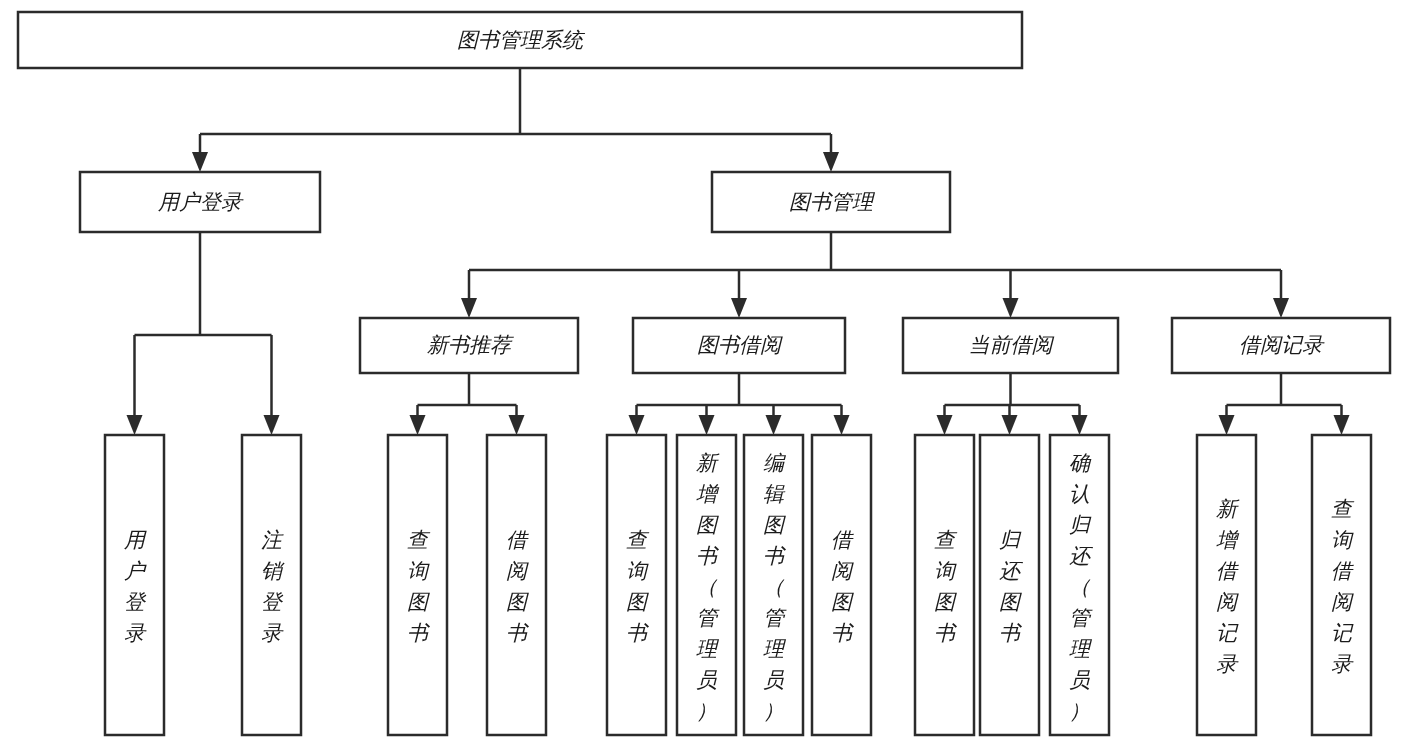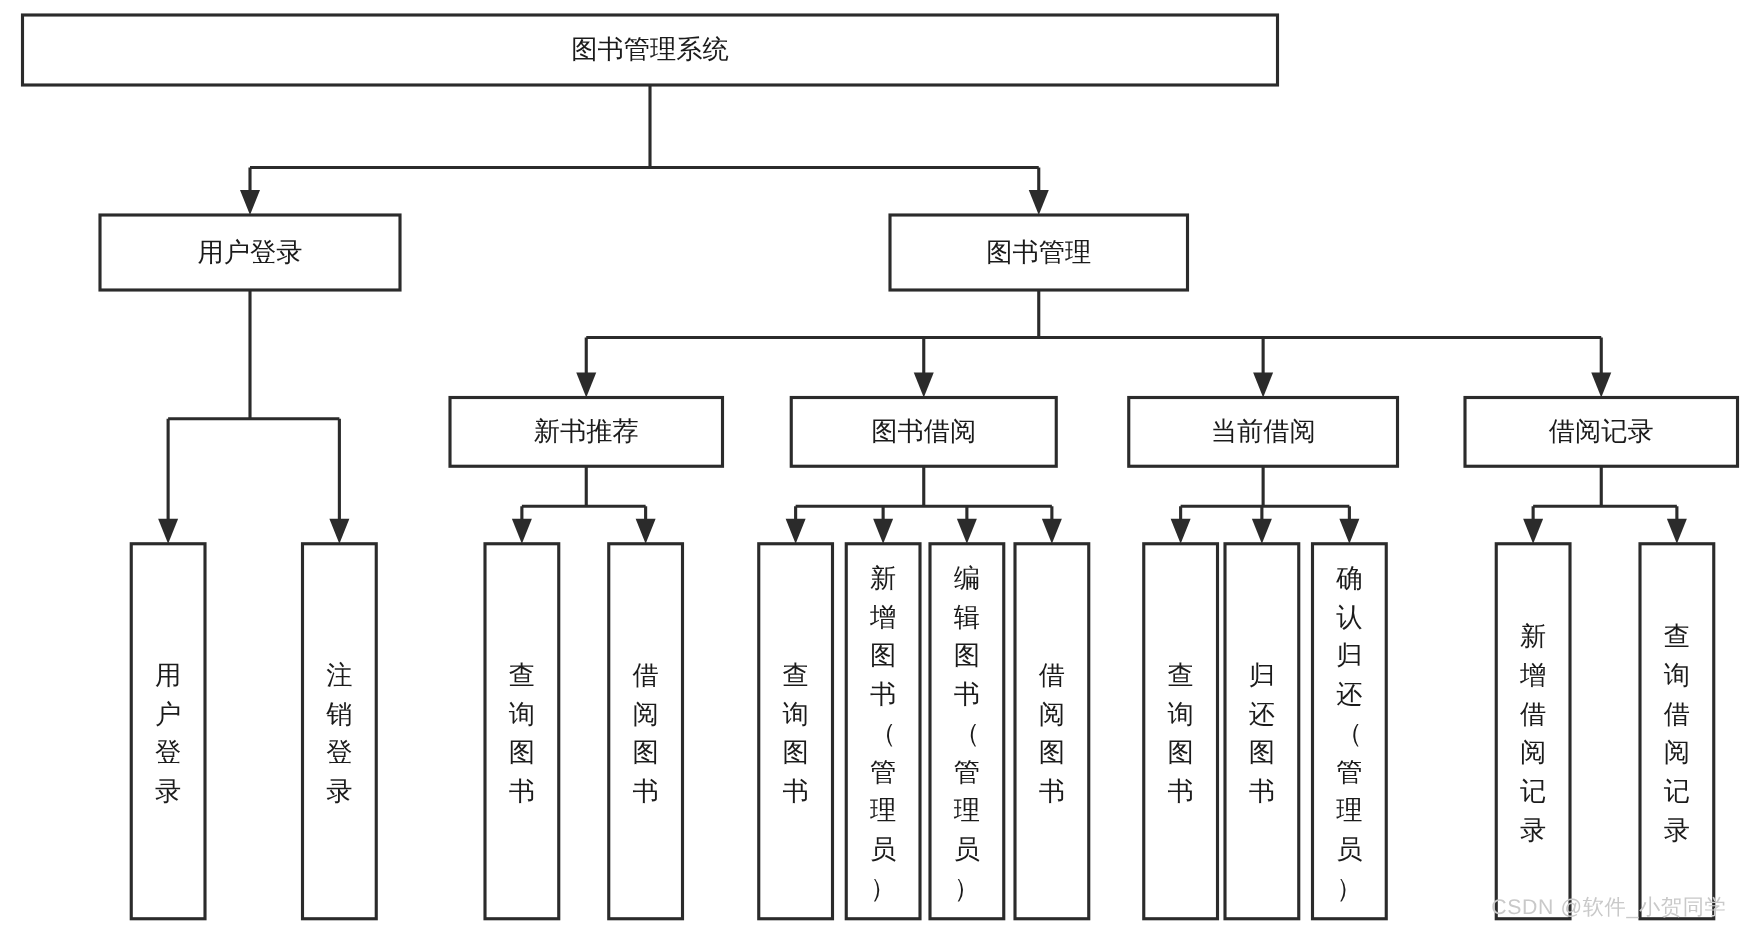--- a/index.html
+++ b/index.html
@@ -11,20 +11,21 @@
     width: 1405px;
     height: 747px;
     font-family: "Liberation Sans", "DejaVu Sans", sans-serif;
     overflow: hidden;
     position: relative;
   }
   #diagram-root {
     position: relative;
     width: 1405px;
     height: 747px;
+    font-style: italic;
   }
   svg.diagram-canvas {
     position: absolute;
     left: 0;
     top: 0;
     width: 1405px;
     height: 747px;
   }
   .node-box {
     fill: #ffffff;
@@ -200,14 +201,13 @@
         <g>
           <rect class="node-box" x="1197" y="435" width="59" height="300"></rect>
           <text class="node-label-v" x="1226.5" y="516"><tspan x="1226.5" dy="0">新</tspan><tspan x="1226.5" dy="31">增</tspan><tspan x="1226.5" dy="31">借</tspan><tspan x="1226.5" dy="31">阅</tspan><tspan x="1226.5" dy="31">记</tspan><tspan x="1226.5" dy="31">录</tspan></text>
         </g>
         <g>
           <rect class="node-box" x="1312" y="435" width="59" height="300"></rect>
           <text class="node-label-v" x="1341.5" y="516"><tspan x="1341.5" dy="0">查</tspan><tspan x="1341.5" dy="31">询</tspan><tspan x="1341.5" dy="31">借</tspan><tspan x="1341.5" dy="31">阅</tspan><tspan x="1341.5" dy="31">记</tspan><tspan x="1341.5" dy="31">录</tspan></text>
         </g>
       </g>
   </svg>
-  <div class="watermark-text">CSDN @软件_小贺同学</div>
 </div>
 
 </body></html>

